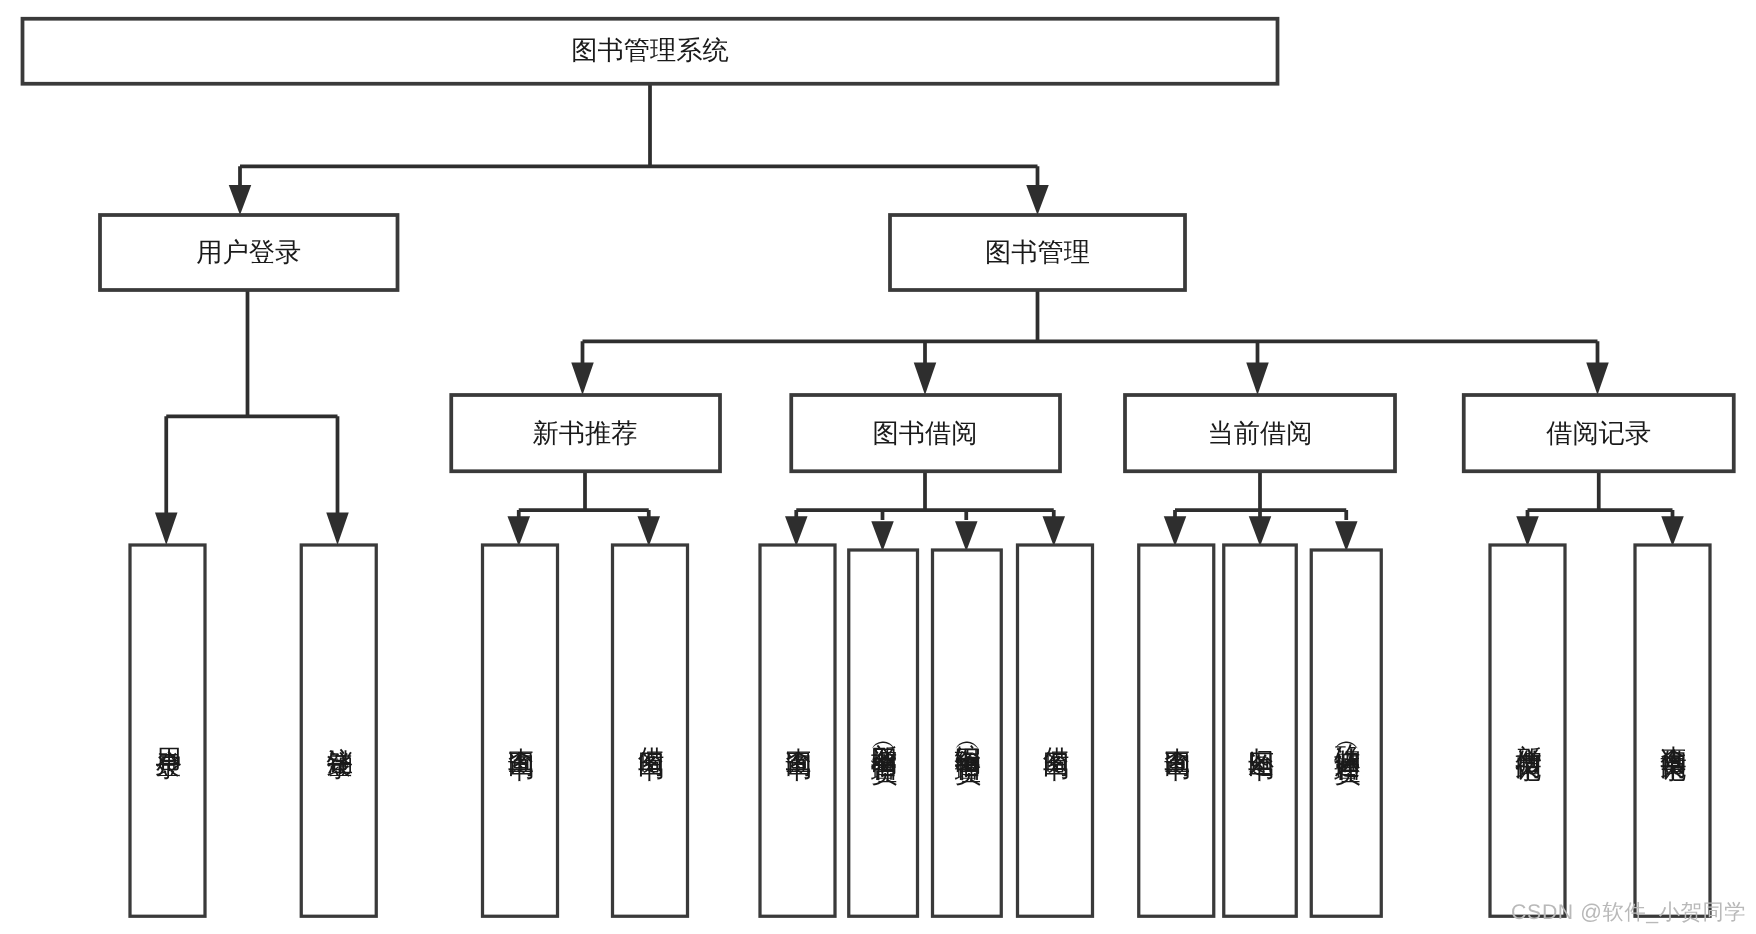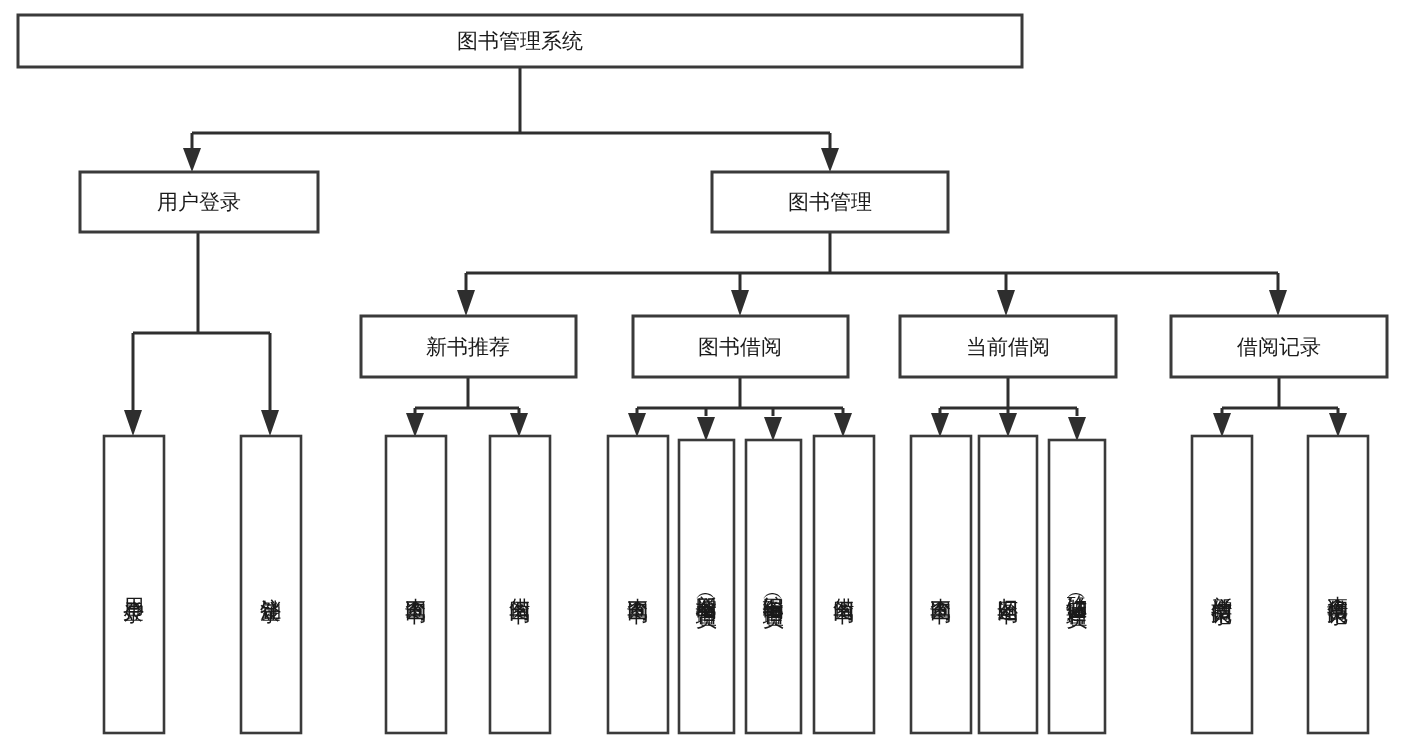--- a/index.html
+++ b/index.html
@@ -248,13 +248,14 @@
     <span class="leaf-label">确认归还（管理员）</span>
   </div>
 
   <div class="leaf-label-wrap" style="left:1192px; top:436px; width:60px; height:297px;">
     <span class="leaf-label">新增借阅记录</span>
   </div>
   <div class="leaf-label-wrap" style="left:1308px; top:436px; width:60px; height:297px;">
     <span class="leaf-label">查询借阅记录</span>
   </div>
 
+  <div class="watermark">CSDN @软件_小贺同学</div>
 </div>
 
 </body></html>

